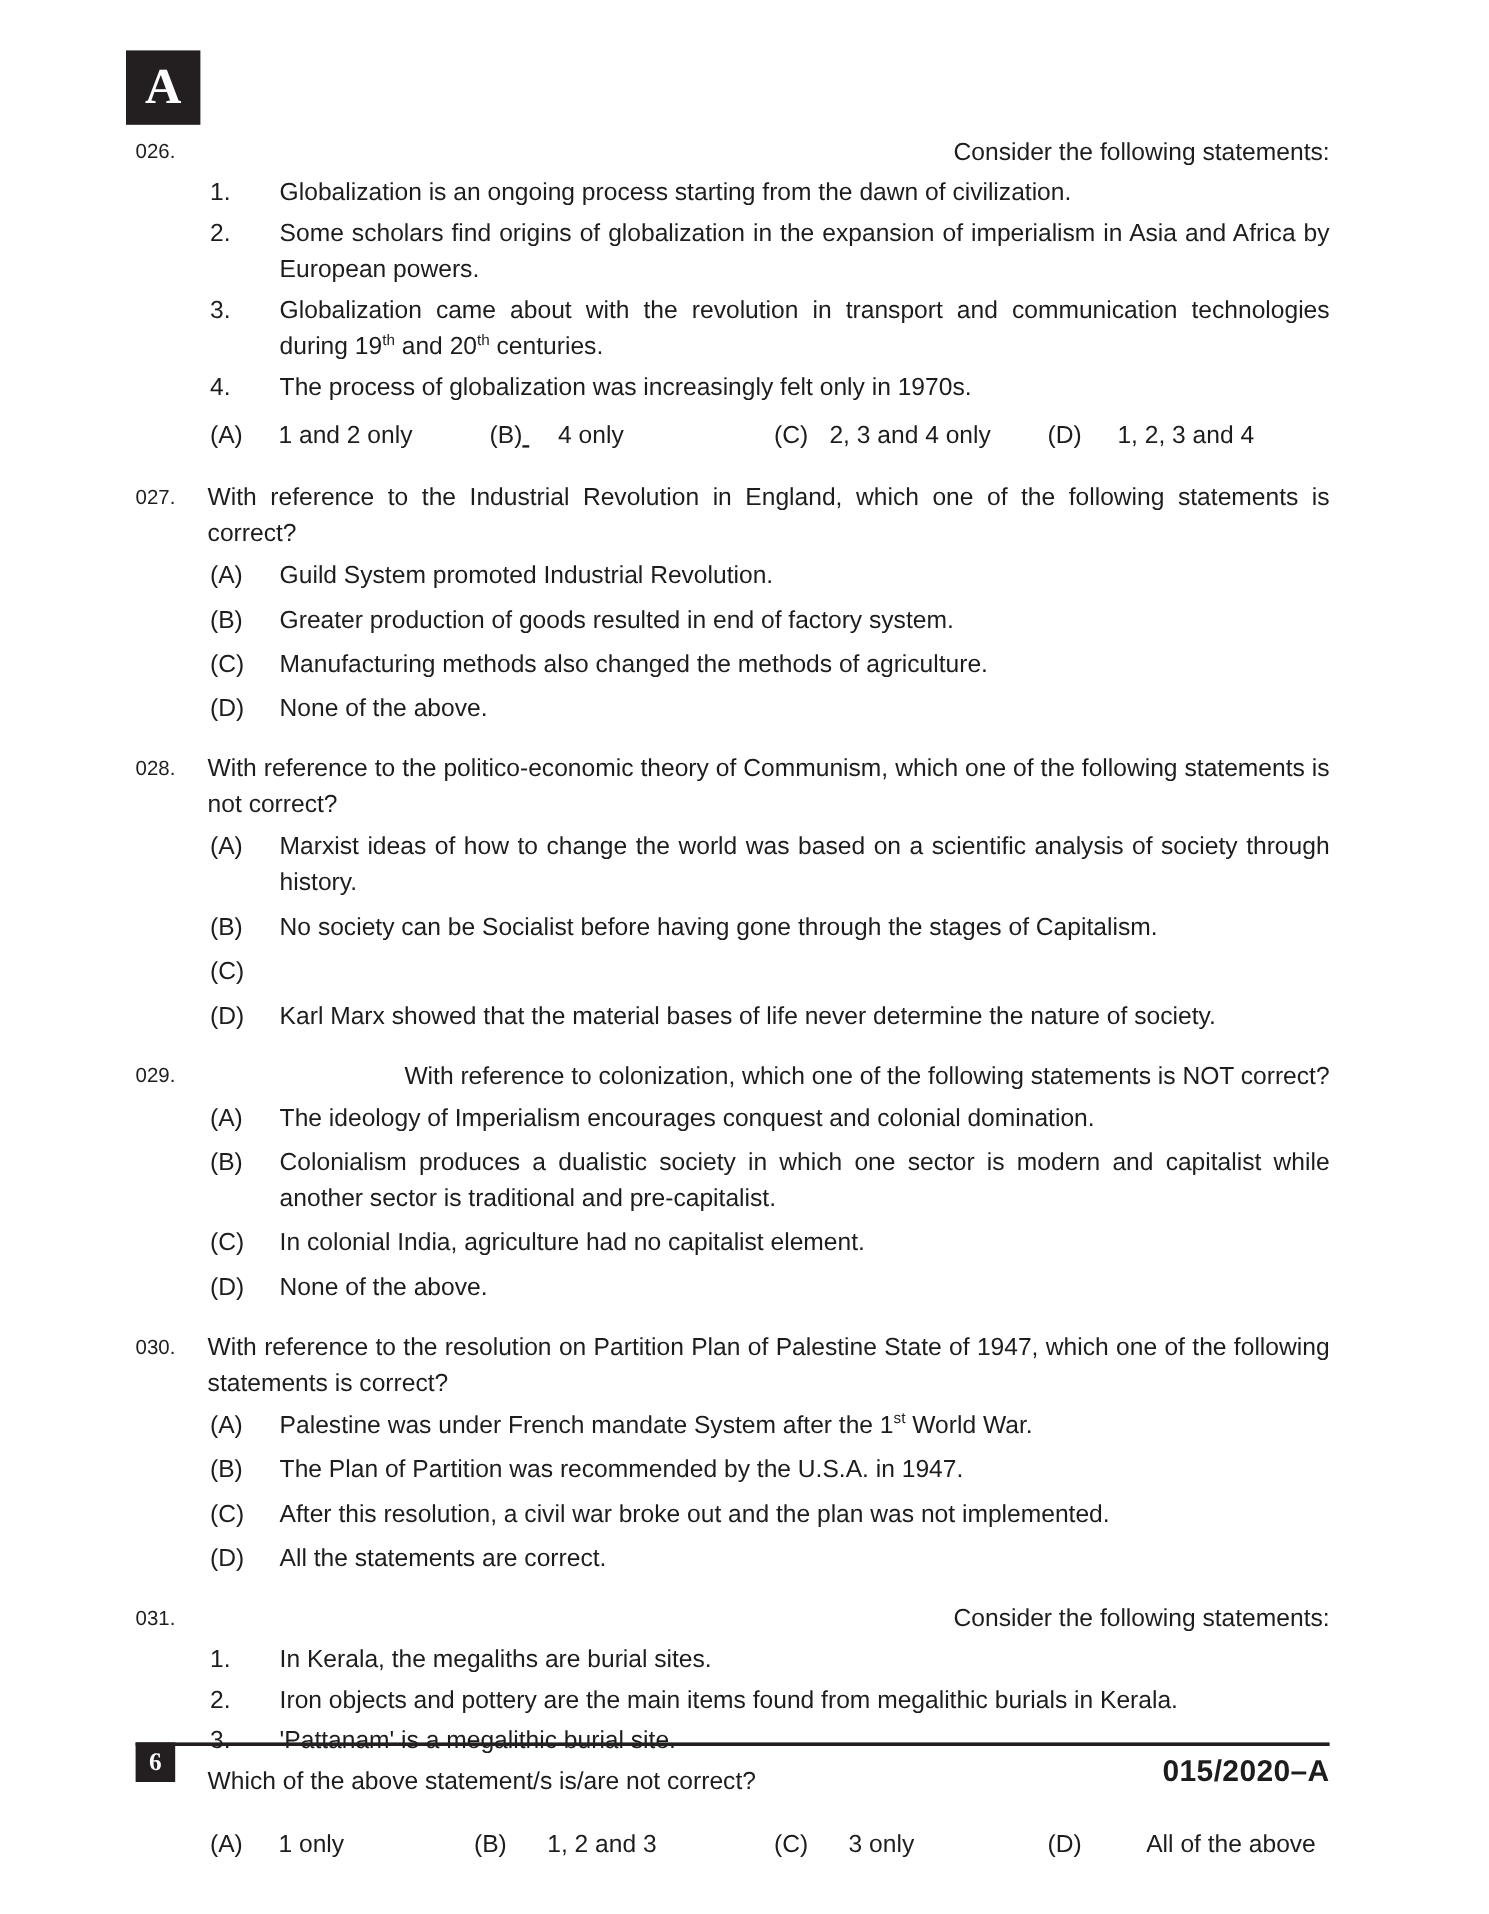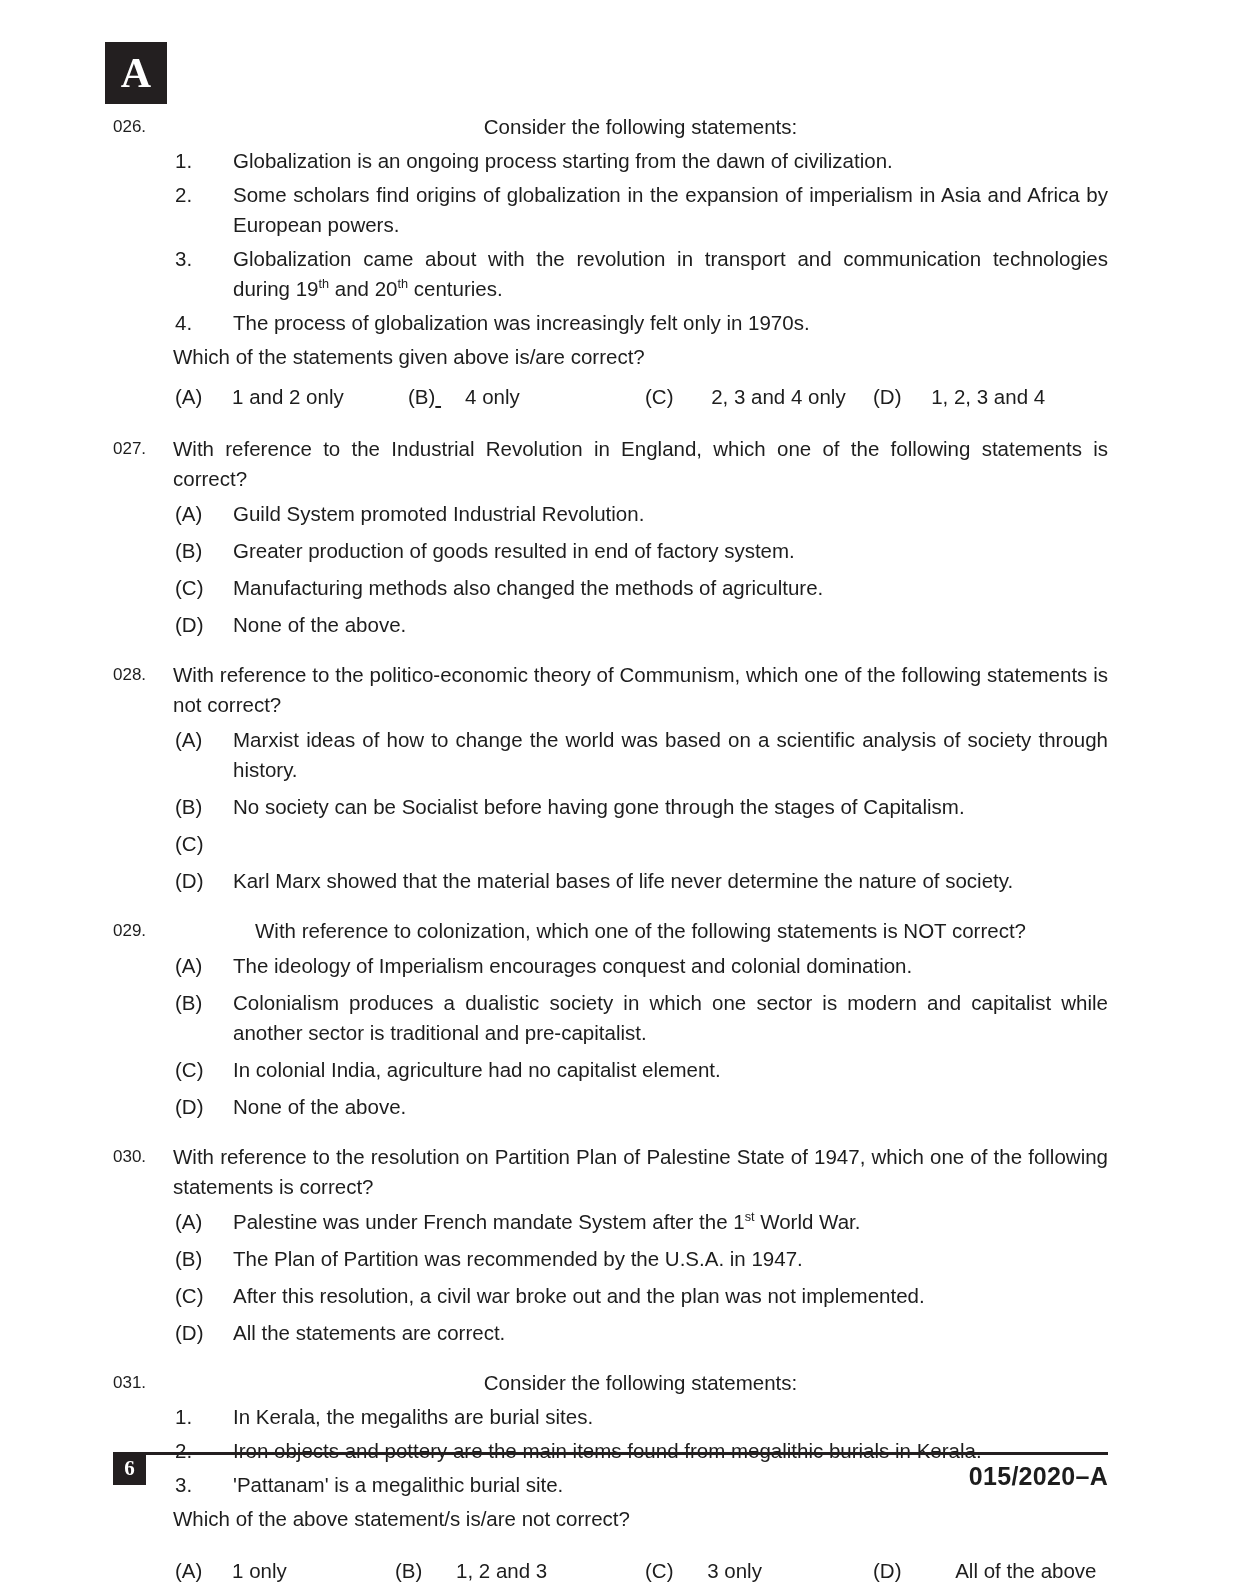--- a/index.html
+++ b/index.html
@@ -64,21 +64,21 @@
     color: #1d1d1d;
   }
   .q-text {
     flex: 1 1 auto;
     font-size: 20.5px;
     line-height: 30px;
     text-align: justify;
     text-justify: inter-word;
     color: #1d1d1d;
   }
-  .q-text.nojustify { text-align: center; }
+  .q-text.nojustify { text-align: right; }
 
   
   .stmt-list { margin-top: 4px; }
   .stmt {
     display: flex;
     align-items: flex-start;
     margin-bottom: 4px;
     padding-left: 62px;
   }
   .stmt-num {
@@ -207,33 +207,32 @@
         </div>
         <div class="stmt">
           <div class="stmt-num">3.</div>
           <div class="stmt-text">Globalization came about with the revolution in transport and communication technologies during 19<sup>th</sup> and 20<sup>th</sup> centuries.</div>
         </div>
         <div class="stmt">
           <div class="stmt-num">4.</div>
           <div class="stmt-text nojustify">The process of globalization was increasingly felt only in 1970s.</div>
         </div>
       </div>
-      <div class="q-prompt">Which of the statements given above is/are correct?</div>
       <div class="opt-row">
         <div class="opt-cell" style="left:62px;">
           <span class="k">(A)</span>
           <span class="v" style="margin-left:24px;">1 and 2 only</span>
         </div>
         <div class="opt-cell" style="left:295px;text-decoration:underline;">
           <span class="k">(B)</span>
           <span class="v" style="margin-left:24px;">4 only</span>
         </div>
         <div class="opt-cell" style="left:532px;">
           <span class="k">(C)</span>
-          <span class="v" style="margin-left:32px;">2, 3 and 4 only</span>
+          <span class="v" style="margin-left:12px;">2, 3 and 4 only</span>
         </div>
         <div class="opt-cell" style="left:760px;">
           <span class="k">(D)</span>
           <span class="v" style="margin-left:24px;">1, 2, 3 and 4</span>
         </div>
       </div>
     </div>
 
     <div class="q">
       <div class="q-head">

